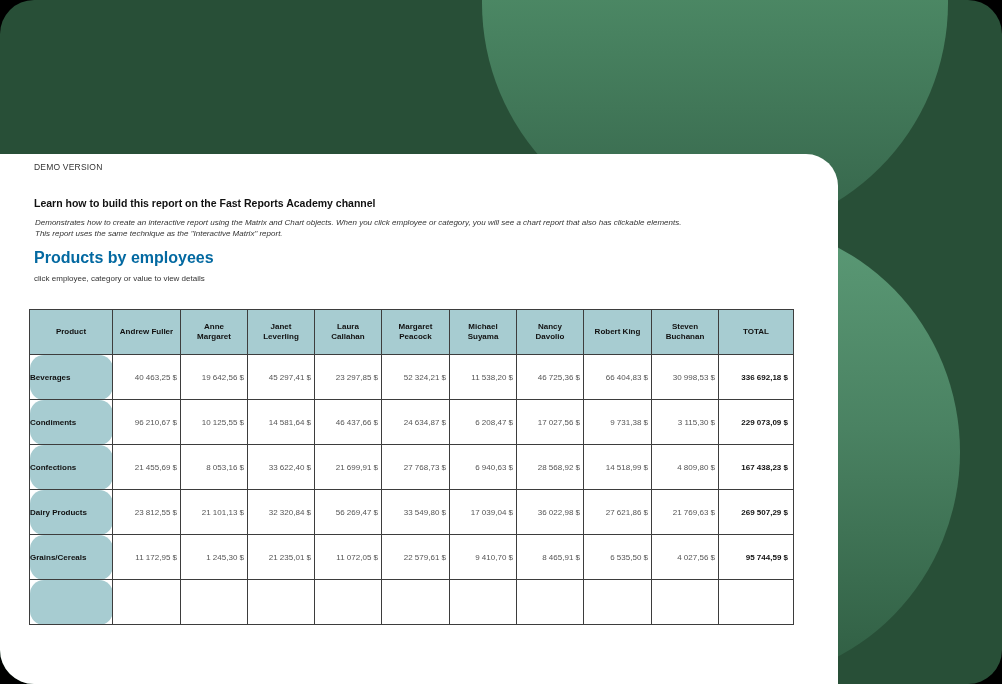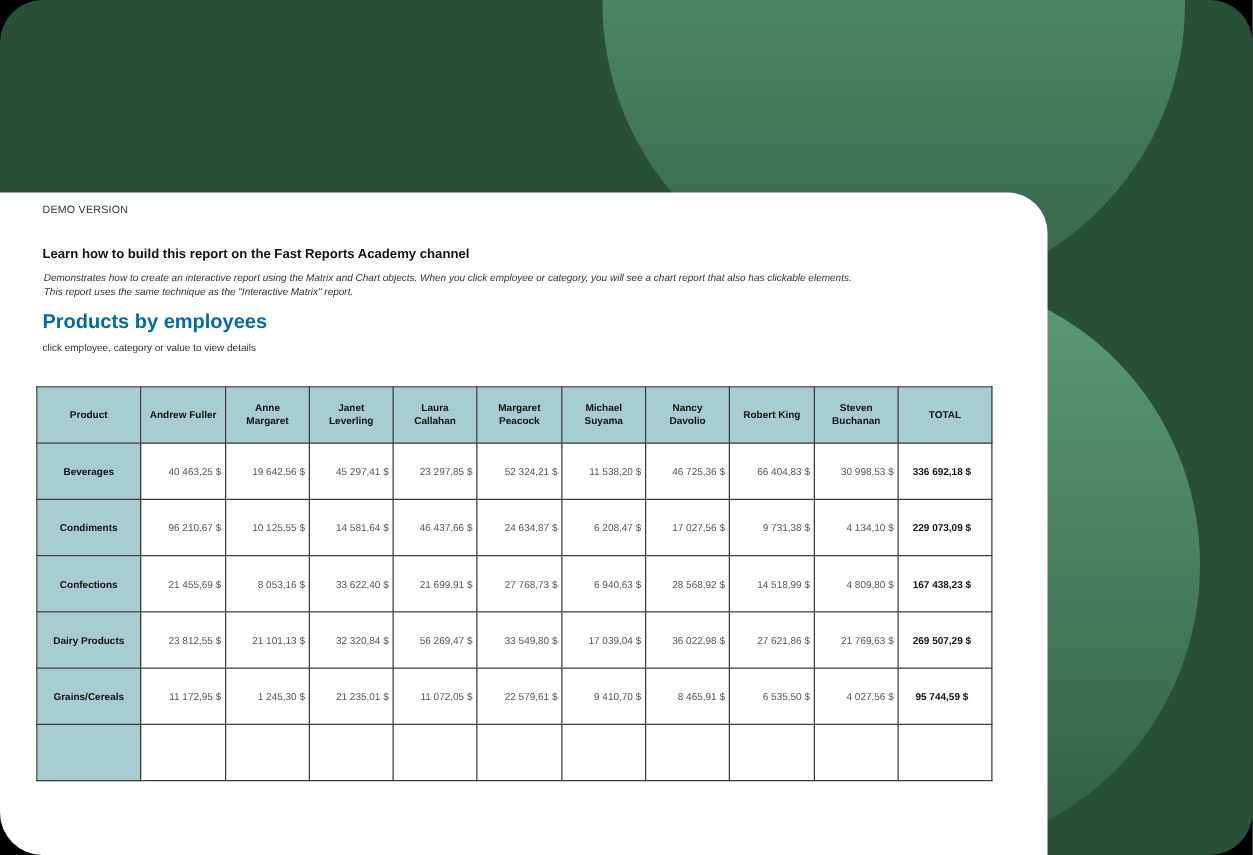--- a/index.html
+++ b/index.html
@@ -107,32 +107,32 @@
   table.matrix th {
     background: #a7ccd1;
     font-weight: bold;
     text-align: center;
     line-height: 10px;
     color: #111;
   }
   table.matrix td.cat {
     background: #a7ccd1;
     font-weight: bold;
-    text-align: center;
     color: #111;
     cursor: pointer;
+    border-radius: 14px;
   }
   table.matrix td.val {
     text-align: right;
     padding-right: 3px;
     color: #555;
     cursor: pointer;
   }
   table.matrix td.total {
-    text-align: center;
+    text-align: right;
     padding-right: 5px;
     font-weight: bold;
     color: #111;
   }
   table.matrix th.emp { cursor: pointer; }
 </style>
 </head>
 <body>
 
 <div class="frame">
@@ -222,21 +222,21 @@
           <tr>
             <td class="cat">Condiments</td>
             <td class="val">96 210,67 $</td>
             <td class="val">10 125,55 $</td>
             <td class="val">14 581,64 $</td>
             <td class="val">46 437,66 $</td>
             <td class="val">24 634,87 $</td>
             <td class="val">6 208,47 $</td>
             <td class="val">17 027,56 $</td>
             <td class="val">9 731,38 $</td>
-            <td class="val">4 134,10 $</td>
+            <td class="val">3 115,30 $</td>
             <td class="total">229 073,09 $</td>
           </tr>
           <tr>
             <td class="cat">Confections</td>
             <td class="val">21 455,69 $</td>
             <td class="val">8 053,16 $</td>
             <td class="val">33 622,40 $</td>
             <td class="val">21 699,91 $</td>
             <td class="val">27 768,73 $</td>
             <td class="val">6 940,63 $</td>

